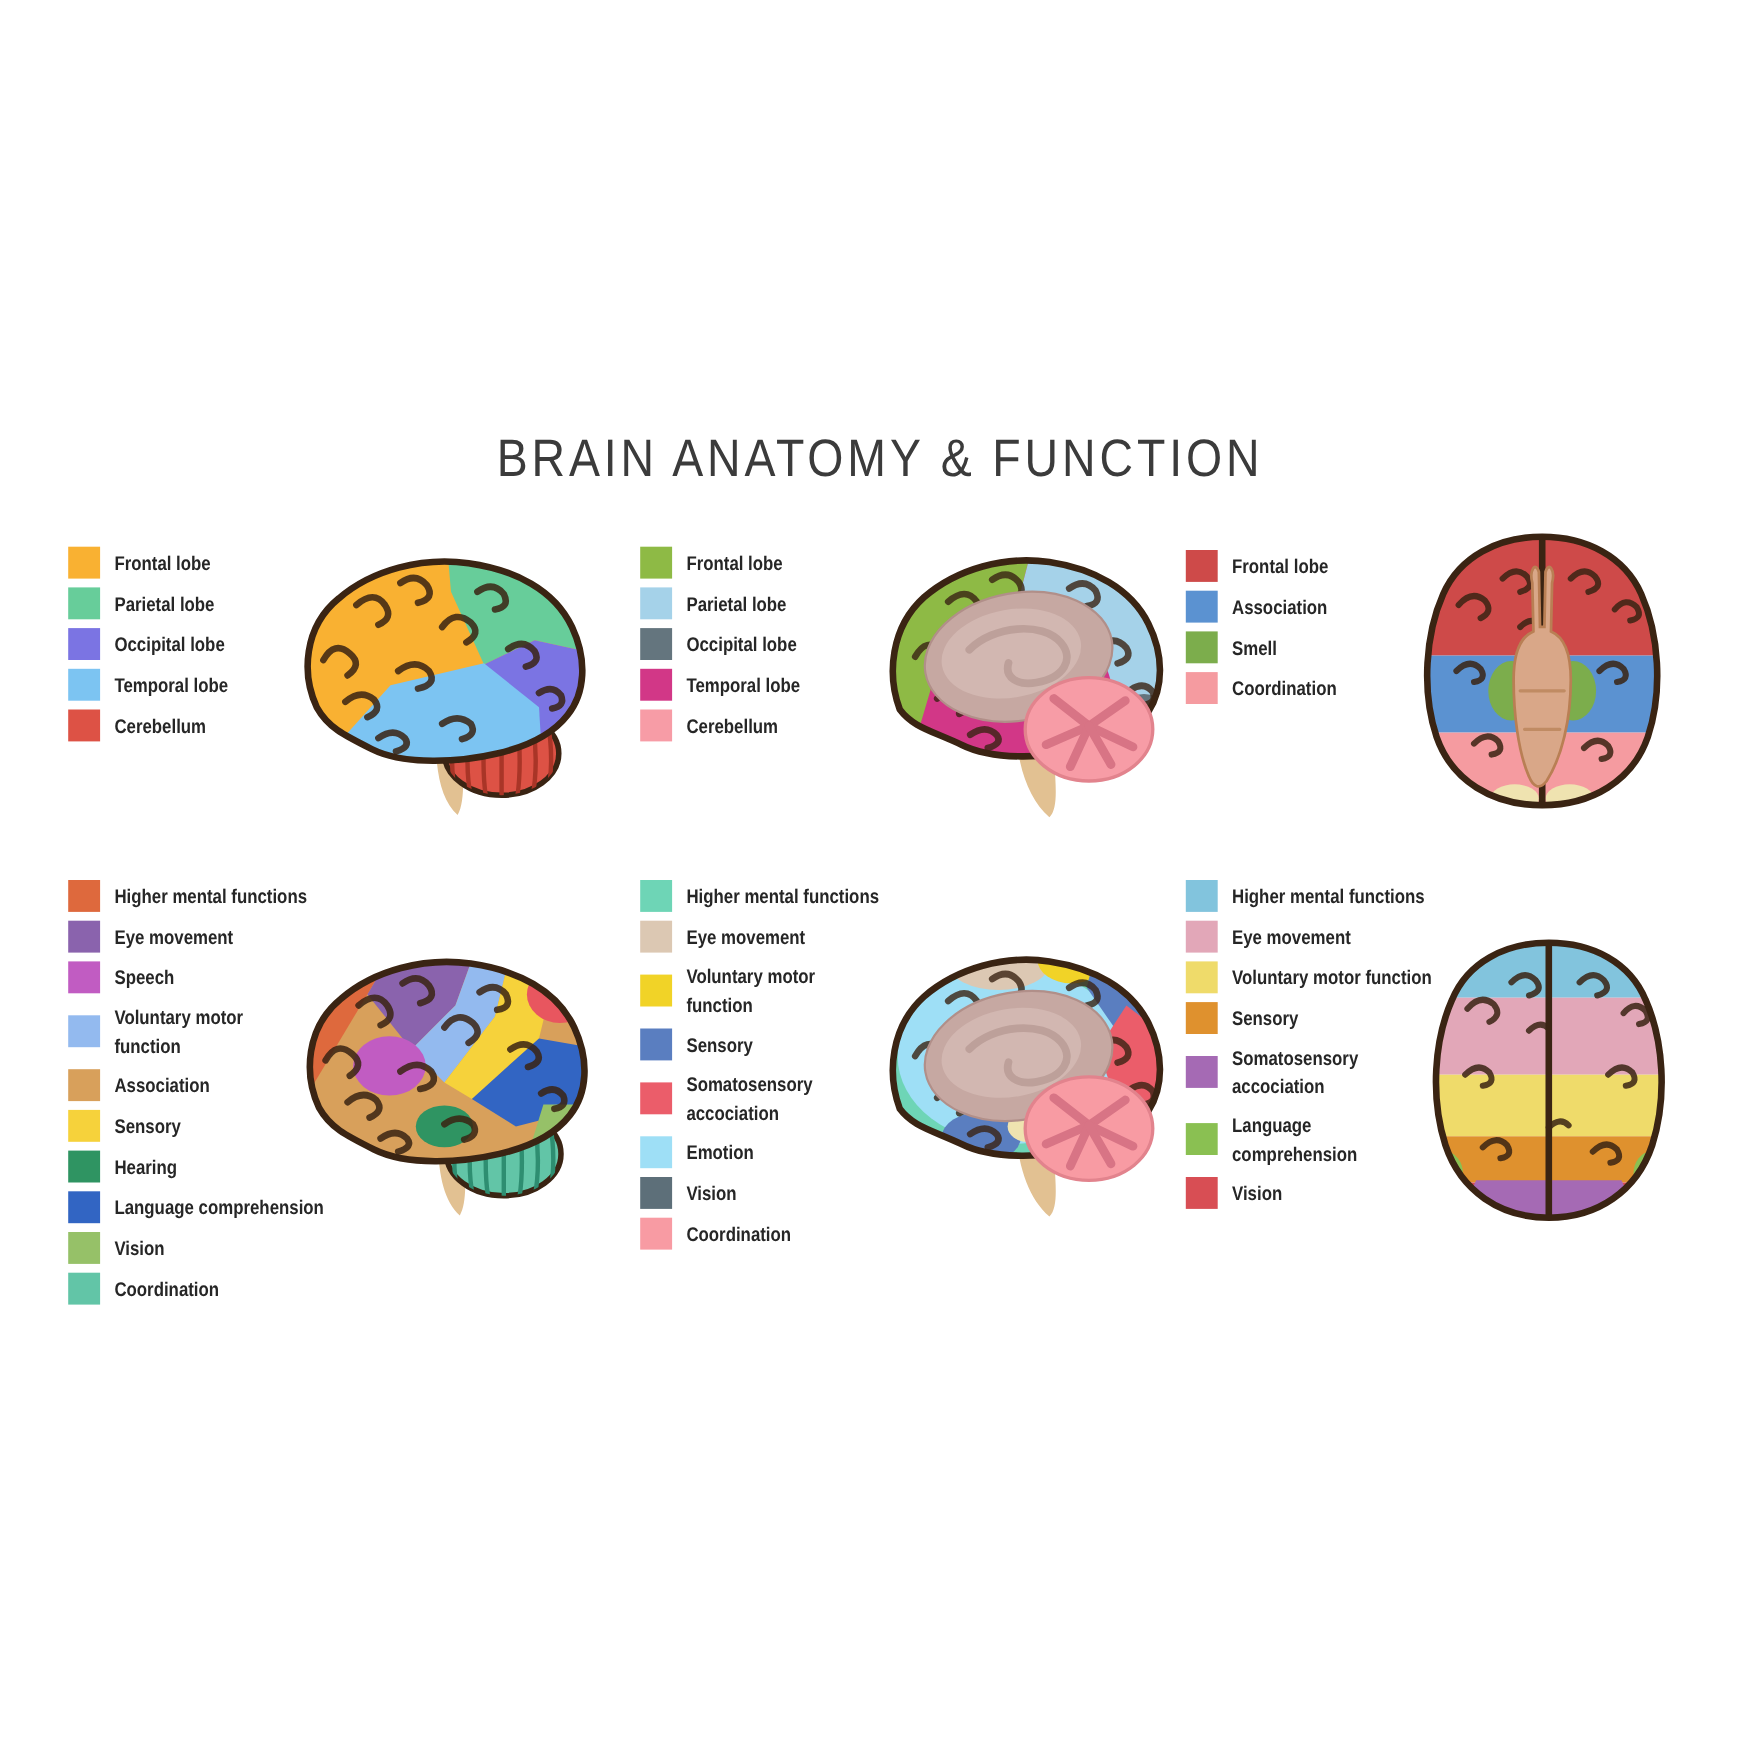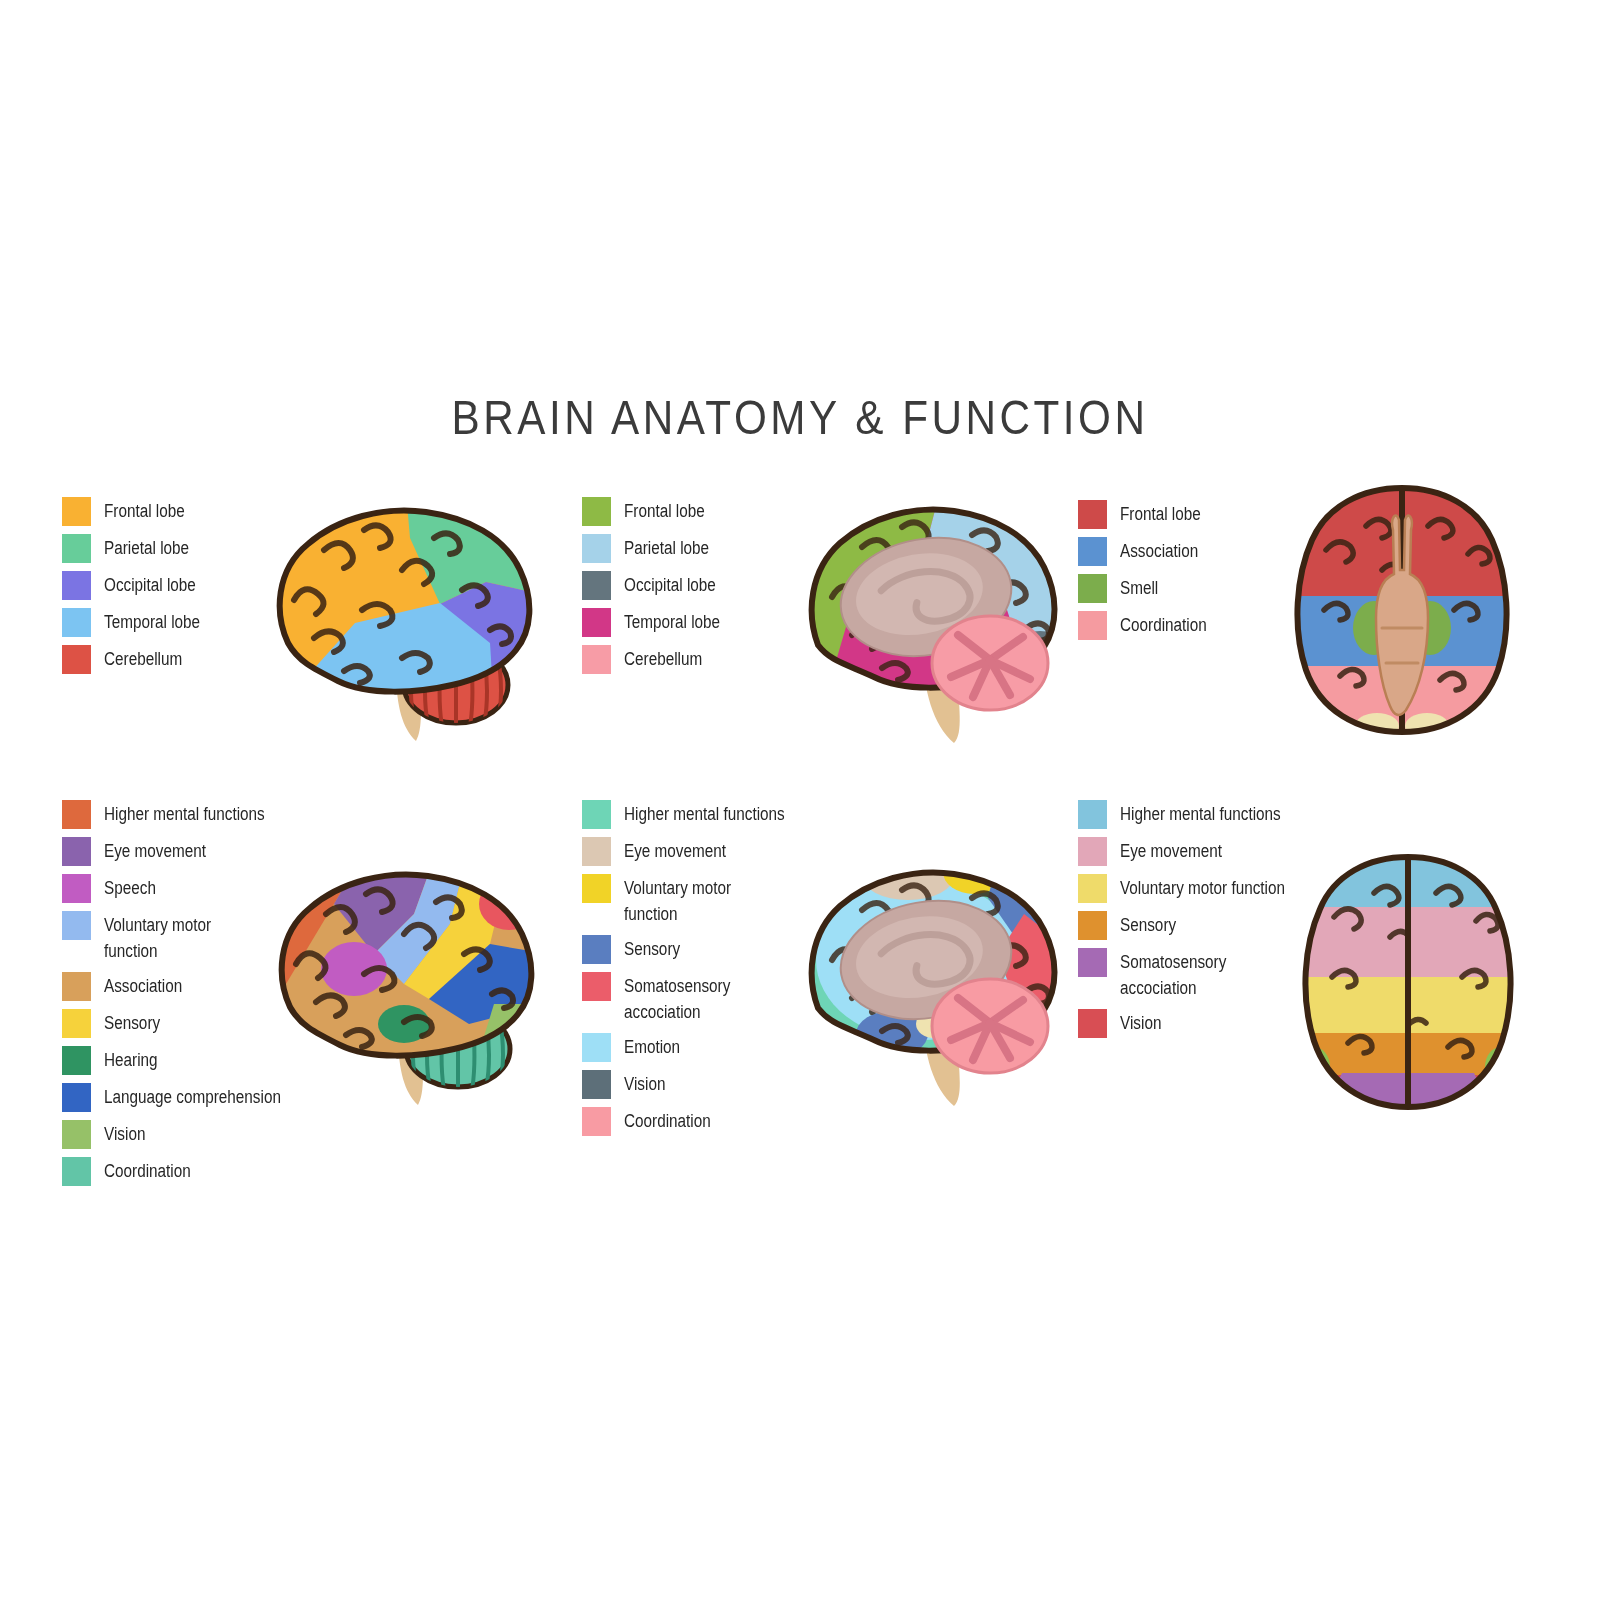--- a/index.html
+++ b/index.html
@@ -2,21 +2,21 @@
 <html><head>
 <meta charset="utf-8">
 <style>
   html,body{margin:0;padding:0;background:#ffffff;}
   body{width:1600px;height:1600px;position:relative;overflow:hidden;
        font-family:"Liberation Sans",sans-serif;color:#262626;}
   .title{position:absolute;left:0;top:390px;width:1600px;text-align:center;
          font-size:48px;letter-spacing:4px;color:#3b3b3b;
          transform:scaleX(0.88);transform-origin:center;white-space:nowrap;}
   .legend{position:absolute;display:flex;flex-direction:column;gap:8px;}
-  .legend-item{display:flex;align-items:flex-start;gap:13px;}
+  .legend-item{display:flex;align-items:center;gap:13px;font-weight:bold;}
   .swatch{width:29px;height:29px;flex:0 0 29px;}
   .legend-label{font-size:18px;line-height:26px;padding-top:1px;white-space:pre;
                 transform:scaleX(0.85);transform-origin:left top;}
   .brain{position:absolute;}
   svg{display:block;}
 </style>
 </head>
 <body>
 
 <svg width="0" height="0" style="position:absolute">
@@ -386,20 +386,25 @@
   <div class="legend-item">
     <div class="swatch" style="background-color: rgb(223, 145, 46);"></div>
     <div class="legend-label">Sensory</div>
     </div>
   <div class="legend-item">
     <div class="swatch" style="background-color: rgb(165, 106, 180);"></div>
     <div class="legend-label">Somatosensory
 accociation</div>
     </div>
   <div class="legend-item">
+    <div class="swatch" style="background-color: rgb(138, 192, 82);"></div>
+    <div class="legend-label">Language
+comprehension</div>
+    </div>
+  <div class="legend-item">
     <div class="swatch" style="background-color: rgb(216, 78, 84);"></div>
     <div class="legend-label">Vision</div>
     </div>
 </div>
 
 <div class="brain" style="left:1290px;top:845px;">
 <svg width="235" height="275" viewBox="0 0 235 275">
   <defs>
         <clipPath id="c6">
           <path d="M118,12 C78,12 44,30 30,64 C14,100 10,152 24,196 C38,238 74,262 118,262 C162,262 198,238 212,196 C226,152 222,100 206,64 C192,30 158,12 118,12 Z"></path>

